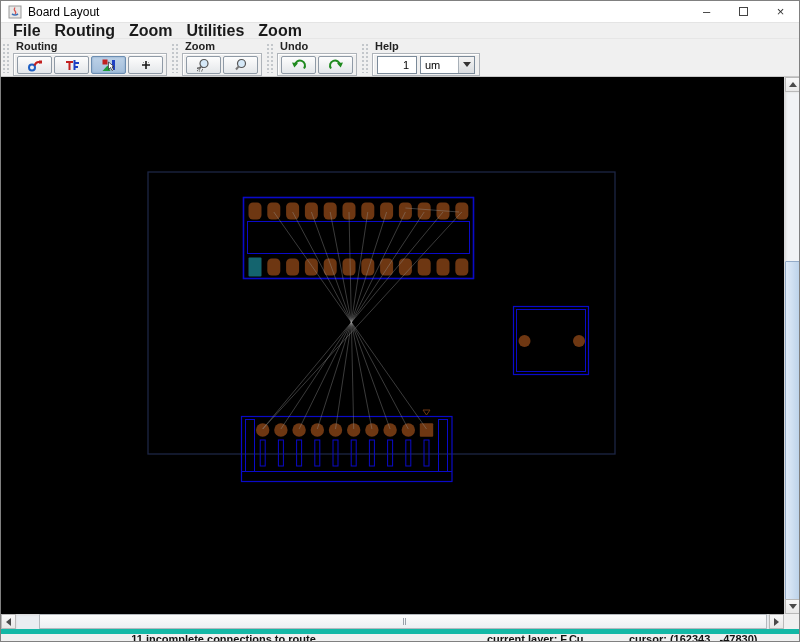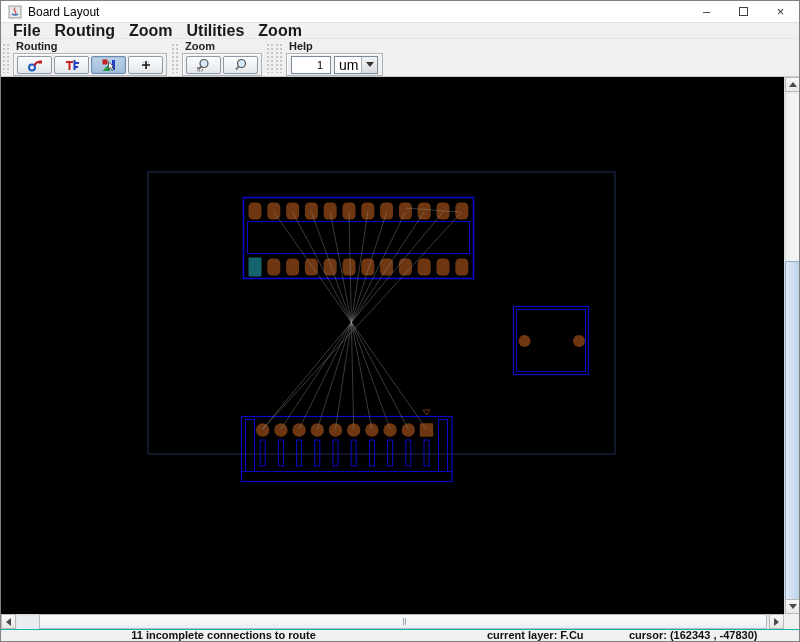--- a/index.html
+++ b/index.html
@@ -21,21 +21,21 @@
   
   .toolbar{height:38px;background:#f0f0f0;display:flex;align-items:stretch;border-bottom:1px solid #c9c9c9;padding-top:1px;}
   .drag{width:8px;margin:3px 0 3px 1px;background-image:radial-gradient(#c3c7cb 28%,transparent 30%);background-size:4px 4px;}
   .tgroup{display:flex;flex-direction:column;margin:0 3px;}
   .tgroup-title{font-size:11px;font-weight:bold;color:#222;height:13px;line-height:13px;padding-left:3px;}
   .tgroup-box{border:1px solid #aeb3b9;box-shadow:inset 1px 1px 0 #ffffff;display:flex;align-items:center;padding:1px 2px;height:23px;}
   .tbtn{width:35px;height:18px;margin:0 1px;background:linear-gradient(#fdfdfd,#e4e7ea);border:1px solid #8f9aa6;border-radius:2px;display:flex;align-items:center;justify-content:center;padding:0;}
   .tbtn.selected{background:linear-gradient(#bcd1e7,#a3bedb);border-color:#6b8db1;box-shadow:inset 0 0 2px #7d9cbd;}
   .units-input{width:40px;height:18px;border:1px solid #7b8a99;font-family:"Liberation Sans",sans-serif;font-size:11px;text-align:right;padding:0 7px 0 2px;margin:0 3px 0 2px;background:#fff;}
   .combo{display:flex;height:18px;border:1px solid #7b8a99;background:#fff;margin-right:2px;}
-  .combo-val{width:26px;font-size:14px;line-height:16px;padding-left:4px;color:#000;}
+  .combo-val{width:37px;font-size:11px;line-height:16px;padding-left:4px;color:#000;}
   .combo-btn{width:16px;background:linear-gradient(#f4f4f4,#dadde0);border-left:1px solid #a8b0b8;display:flex;align-items:center;justify-content:center;}
   .tri{width:0;height:0;}
   .tri-down{border-left:4px solid transparent;border-right:4px solid transparent;border-top:5px solid #333;}
   .tri-up{border-left:4px solid transparent;border-right:4px solid transparent;border-bottom:5px solid #4a4a4a;}
   .tri-dn{border-left:4px solid transparent;border-right:4px solid transparent;border-top:5px solid #4a4a4a;}
   .tri-l{border-top:4px solid transparent;border-bottom:4px solid transparent;border-right:5px solid #4a4a4a;}
   .tri-r{border-top:4px solid transparent;border-bottom:4px solid transparent;border-left:5px solid #4a4a4a;}
   
   .canvas-row{height:537px;display:flex;}
   .board-area{flex:1;background:#000;position:relative;}
@@ -48,21 +48,21 @@
   .vtrack{position:absolute;top:15px;bottom:15px;left:0;width:15px;background:#f1f3f5;box-shadow:inset 1px 0 2px #d8d8d8;}
   .vthumb{position:absolute;left:0;top:169px;height:351px;width:15px;background:linear-gradient(to right,#e0ebf8,#bdd3ea);border:1px solid #93abc8;border-radius:1px;}
   
   .hscroll{height:15px;display:flex;background:#eef0f2;}
   .hbtn{width:15px;height:15px;flex:none;background:linear-gradient(#f8f8f8,#e8e8e8);border:1px solid #b9b9b9;display:flex;align-items:center;justify-content:center;}
   .htrack{flex:1;position:relative;background:#e9edf1;box-shadow:inset 0 1px 2px #d4d4d4;}
   .hthumb{position:absolute;top:0;left:23px;width:728px;height:15px;background:linear-gradient(#fcfcfc,#eceff2);border:1px solid #b4b9be;display:flex;align-items:center;justify-content:center;gap:2px;}
   .grip{width:1px;height:7px;background:#9aa2aa;box-shadow:2px 0 0 #9aa2aa;}
   .hcorner{width:15px;height:15px;flex:none;background:#f0f0f0;}
   
-  .statusbar{height:12px;background:#f0f0f0;border-top:1px solid #14b8a6;position:relative;font-size:11px;font-weight:bold;color:#111;}
+  .statusbar{height:12px;background:#f0f0f0;border-top:5px solid #14b8a6;position:relative;font-size:11px;font-weight:bold;color:#111;}
   .status-msg{position:absolute;left:0;width:445px;text-align:center;top:-1px;line-height:13px;}
   .status-layer{position:absolute;left:486px;top:-1px;line-height:13px;}
   .status-cursor{position:absolute;left:628px;top:-1px;line-height:13px;}
 </style>
 </head>
 <body>
 
 <div class="window">
 
   <div class="titlebar">
@@ -145,20 +145,37 @@
           <svg width="16" height="14" viewBox="0 0 16 14">
             <circle cx="8.5" cy="5.5" r="4" fill="#d6e9f8" stroke="#555" stroke-width="1.2"></circle>
             <line x1="5.7" y1="8.4" x2="3" y2="11.5" stroke="#777" stroke-width="2"></line>
           </svg>
         </button>
       </div>
     </div>
 
     <div class="drag"></div>
 
+    <div class="tgroup">
+      <div class="tgroup-title">Undo</div>
+      <div class="tgroup-box">
+        <button class="tbtn">
+          <svg width="16" height="14" viewBox="0 0 16 14">
+            <path d="M13,10.5 A5,5 0 1 0 4,7.2" stroke="#1f8a1f" stroke-width="2" fill="none"></path>
+            <polygon points="1,4.5 7,5.2 3.3,9.5" fill="#1f8a1f"></polygon>
+          </svg>
+        </button>
+        <button class="tbtn">
+          <svg width="16" height="14" viewBox="0 0 16 14">
+            <path d="M3,10.5 A5,5 0 1 1 12,7.2" stroke="#1f8a1f" stroke-width="2" fill="none"></path>
+            <polygon points="15,4.5 9,5.2 12.7,9.5" fill="#1f8a1f"></polygon>
+          </svg>
+        </button>
+      </div>
+    </div>
 
     <div class="drag"></div>
 
     <div class="tgroup">
       <div class="tgroup-title">Help</div>
       <div class="tgroup-box">
         <input class="units-input" value="1" style="">
         <div class="combo">
           <span class="combo-val">um</span>
           <span class="combo-btn">

